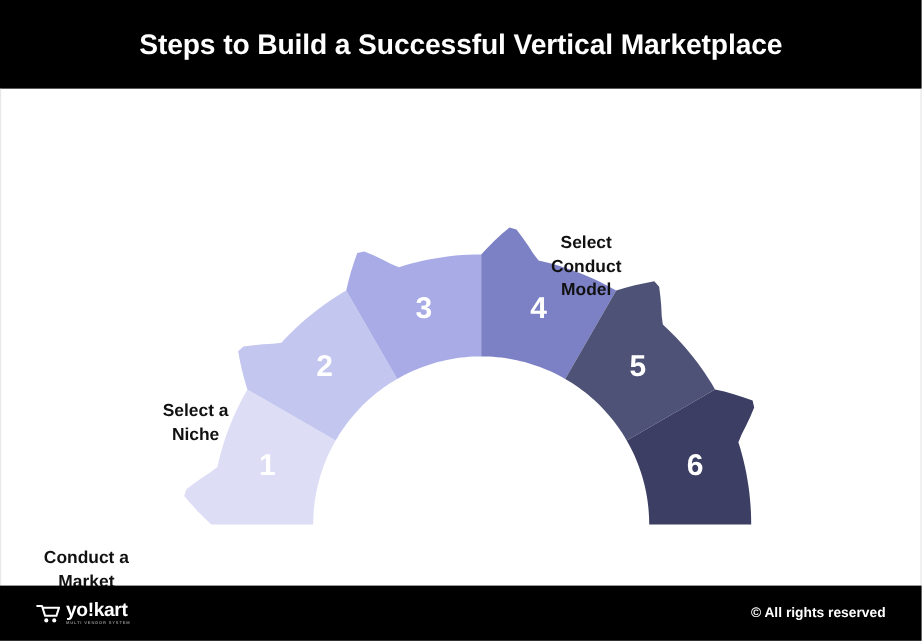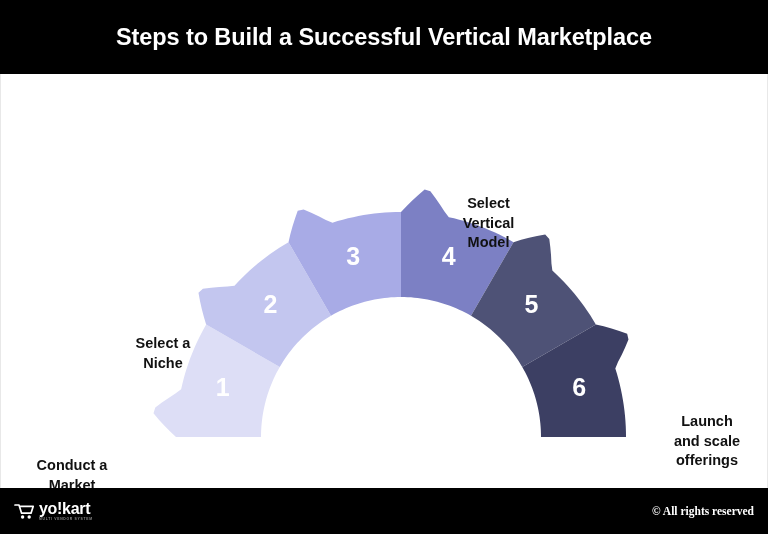--- a/index.html
+++ b/index.html
@@ -87,21 +87,21 @@
   .footer-band {
     position: absolute;
     left: 0;
     top: 488px;
     width: 768px;
     height: 46px;
     background: #000000;
     display: flex;
     align-items: center;
     justify-content: space-between;
-    padding: 0 14px;
+    padding: 0 30px;
     box-sizing: border-box;
   }
   .brand {
     display: flex;
     align-items: center;
     gap: 5px;
   }
   .brand-text-wrap {
     display: flex;
     flex-direction: column;
@@ -118,21 +118,21 @@
   .brand-tag {
     color: #8a8a8a;
     font-family: "Liberation Sans", sans-serif;
     font-size: 3.4px;
     font-weight: bold;
     letter-spacing: 0.7px;
     margin-top: 1px;
   }
   .copyright {
     color: #ffffff;
-    font-family: Liberation Serif, serif;
+    font-family: Liberation Sans, sans-serif;
     font-size: 11.5px;
     font-weight: bold;
   }
 </style>
 </head>
 <body>
 
 <div class="poster">
 
   <div class="header-band">
@@ -159,25 +159,22 @@
           <text x="578.2" y="315.2" class="seg-number">6</text>
         </g>
     </svg>
 
     <div class="step-label lbl-1">Conduct a
 Market
 Research</div>
     <div class="step-label lbl-2">Select a
 Niche</div>
     <div class="step-label lbl-4">Select
-Vertical
+Conduct
 Model</div>
-    <div class="step-label lbl-6">Launch
-and scale
-offerings</div>
   </div>
 
   <div class="footer-band">
     <div class="brand">
       <svg width="20" height="18" viewBox="0 0 20 18">
         <path d="M1 3 L5 3 L7.6 11.2 L17 11.2 L19.2 4.4 L6 4.4" fill="none" stroke="#ffffff" stroke-width="1.7" stroke-linejoin="round" stroke-linecap="round"></path>
         <circle cx="8.6" cy="15" r="1.7" fill="#ffffff"></circle>
         <circle cx="15.2" cy="15" r="1.7" fill="#ffffff"></circle>
       </svg>
       <div class="brand-text-wrap">

